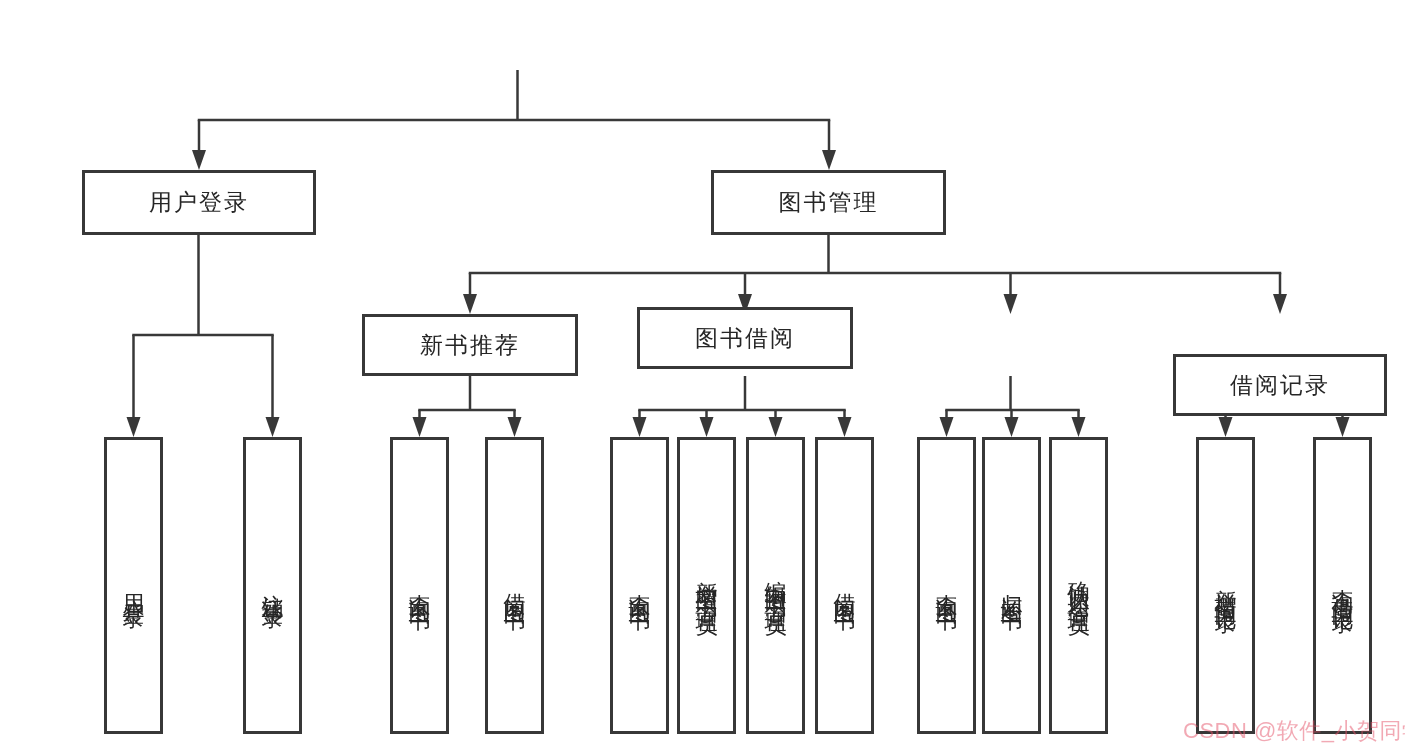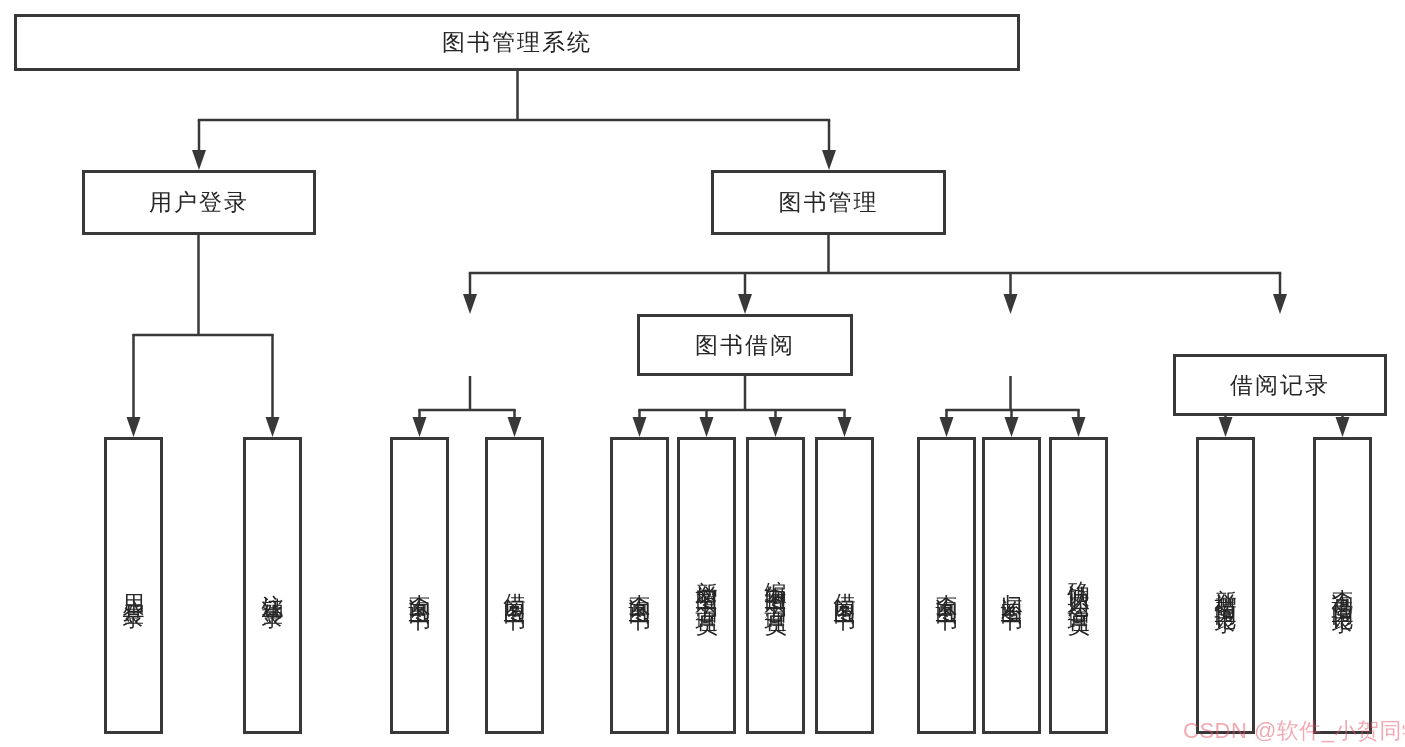--- a/index.html
+++ b/index.html
@@ -102,26 +102,26 @@
       <line x1="1078.5" y1="410" x2="1078.5" y2="421" stroke="#383838" stroke-width="2.5"></line>
       <polygon points="1071.5,417 1085.5,417 1078.5,437" fill="#383838"></polygon>
       <line x1="1280" y1="376" x2="1280" y2="408" stroke="#383838" stroke-width="2.5"></line>
       <line x1="1224.25" y1="408" x2="1343.75" y2="408" stroke="#383838" stroke-width="2.5"></line>
       <line x1="1225.5" y1="408" x2="1225.5" y2="421" stroke="#383838" stroke-width="2.5"></line>
       <polygon points="1218.5,417 1232.5,417 1225.5,437" fill="#383838"></polygon>
       <line x1="1342.5" y1="408" x2="1342.5" y2="421" stroke="#383838" stroke-width="2.5"></line>
       <polygon points="1335.5,417 1349.5,417 1342.5,437" fill="#383838"></polygon>
     </svg>
 
-  <div class="box" style="left:14px; top:14px; width:1006px; height:57px;">图书管理系统</div>
 
   <div class="box" style="left:82px; top:170px; width:234px; height:65px;">用户登录</div>
   <div class="box" style="left:711px; top:170px; width:235px; height:65px;">图书管理</div>
 
-  <div class="box" style="left:637px; top:314px; width:216px; height:62px;">图书借阅</div>
+  <div class="box" style="left:362px; top:314px; width:216px; height:62px;">新书推荐</div>
+  <div class="box" style="left:637px; top:307px; width:216px; height:62px;">图书借阅</div>
   <div class="box" style="left:1173px; top:314px; width:214px; height:62px;margin-top:40px;">借阅记录</div>
 
   <div class="box leaf" style="left:104px; top:437px; width:59px; height:297px;">用户登录</div>
   <div class="box leaf" style="left:243px; top:437px; width:59px; height:297px;">注销登录</div>
 
   <div class="box leaf" style="left:390px; top:437px; width:59px; height:297px;">查询图书</div>
   <div class="box leaf" style="left:485px; top:437px; width:59px; height:297px;">借阅图书</div>
 
   <div class="box leaf" style="left:610px; top:437px; width:59px; height:297px;">查询图书</div>
   <div class="box leaf" style="left:677px; top:437px; width:59px; height:297px;">新增图书（管理员）</div>

